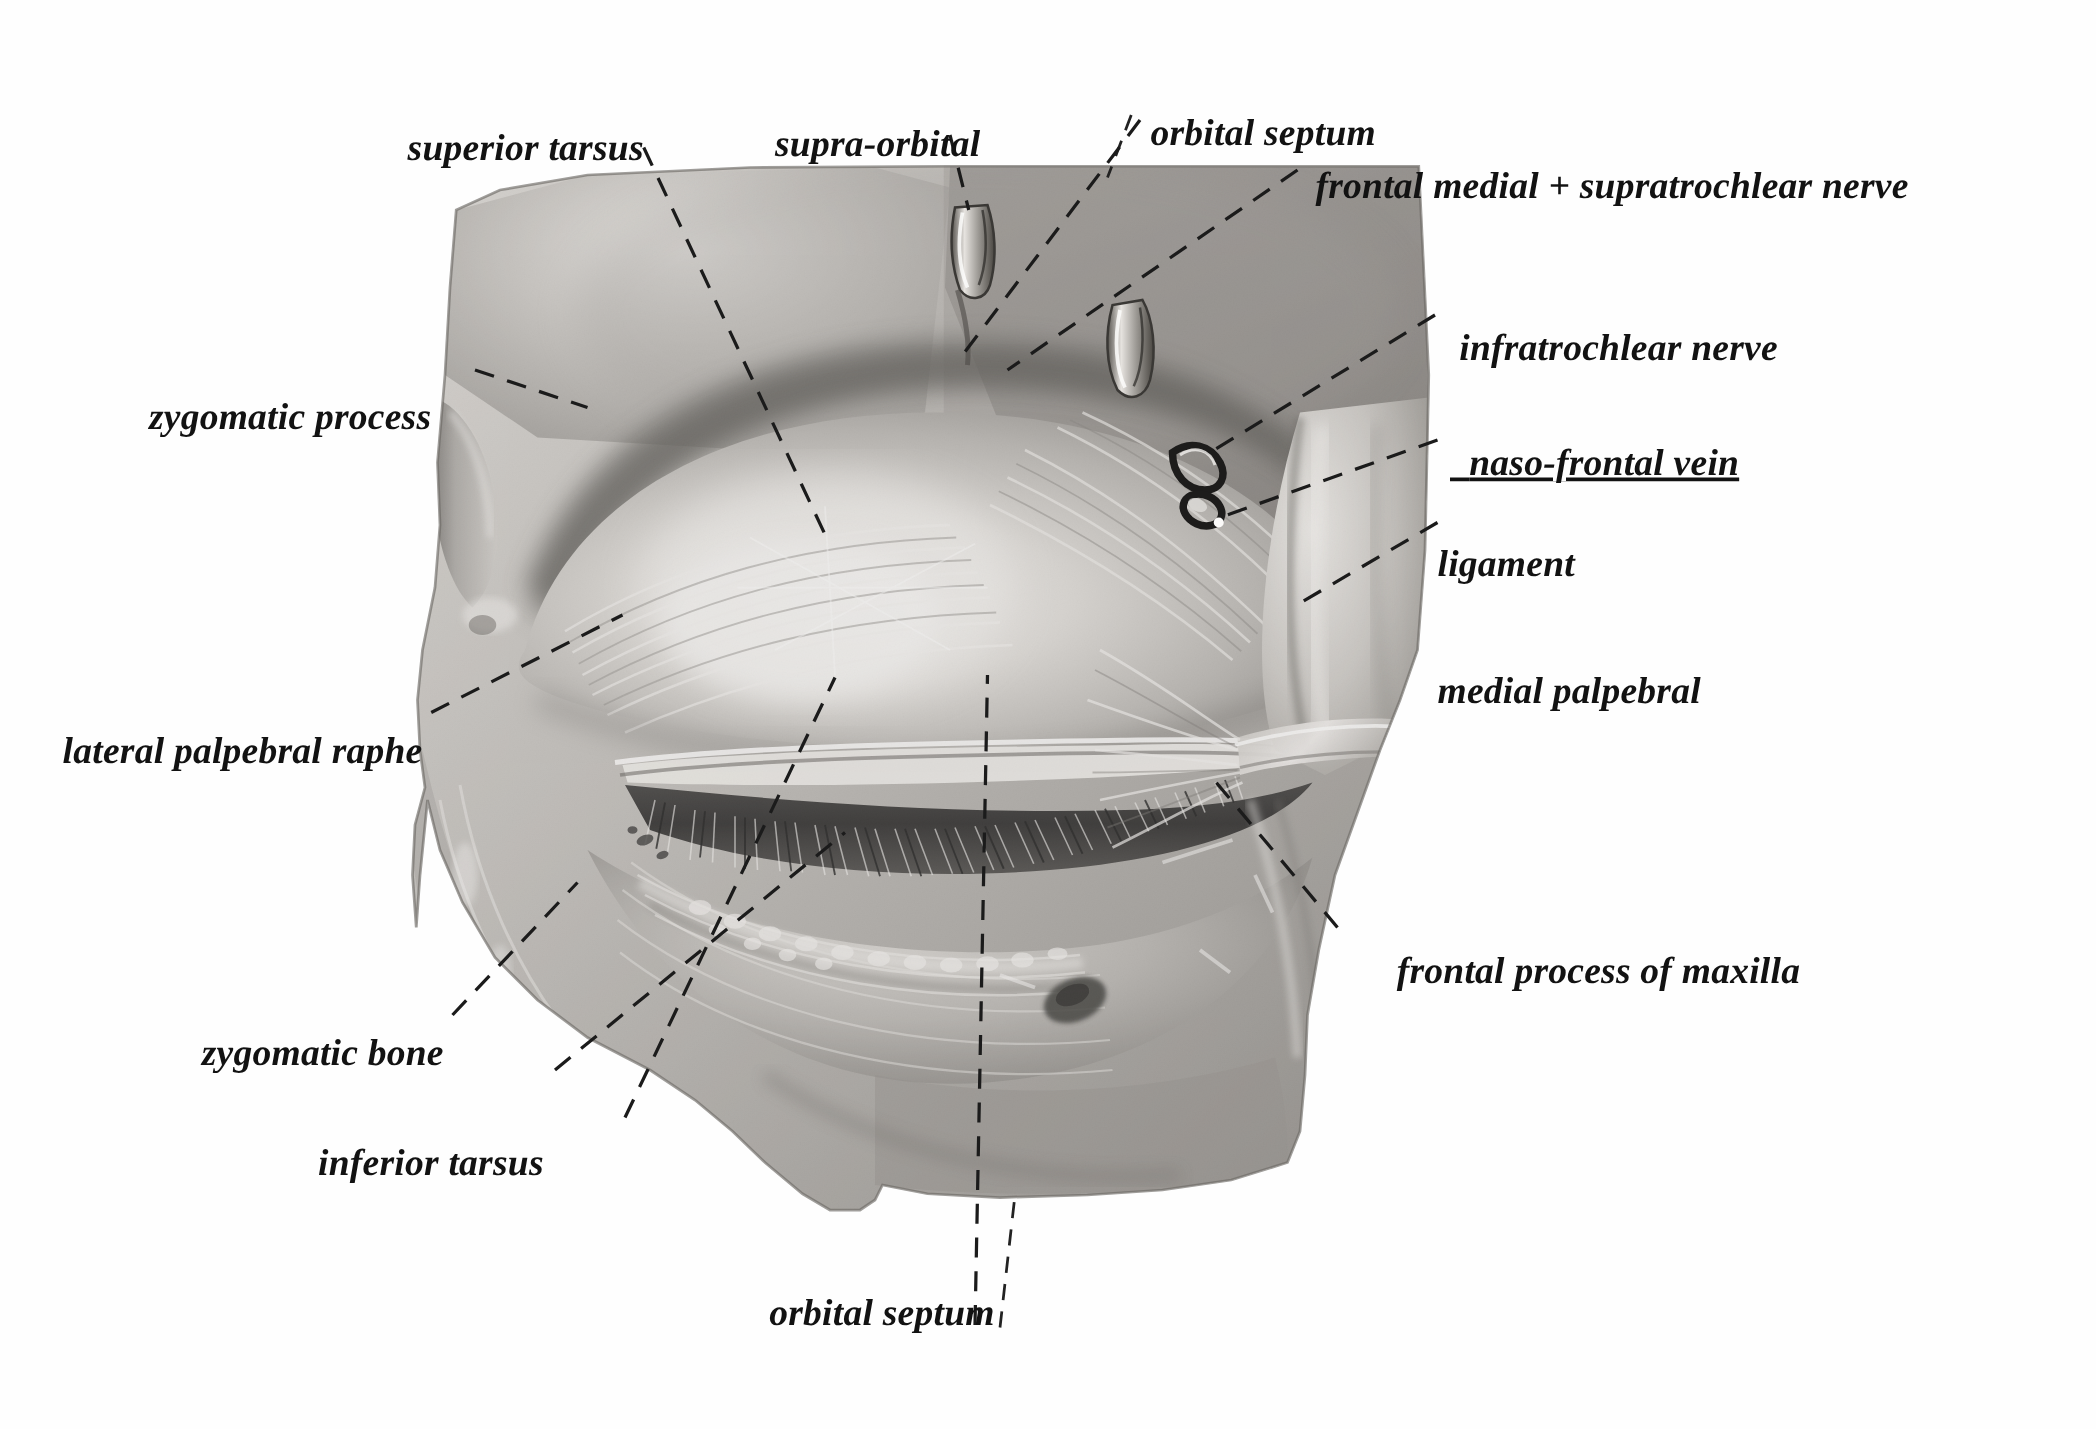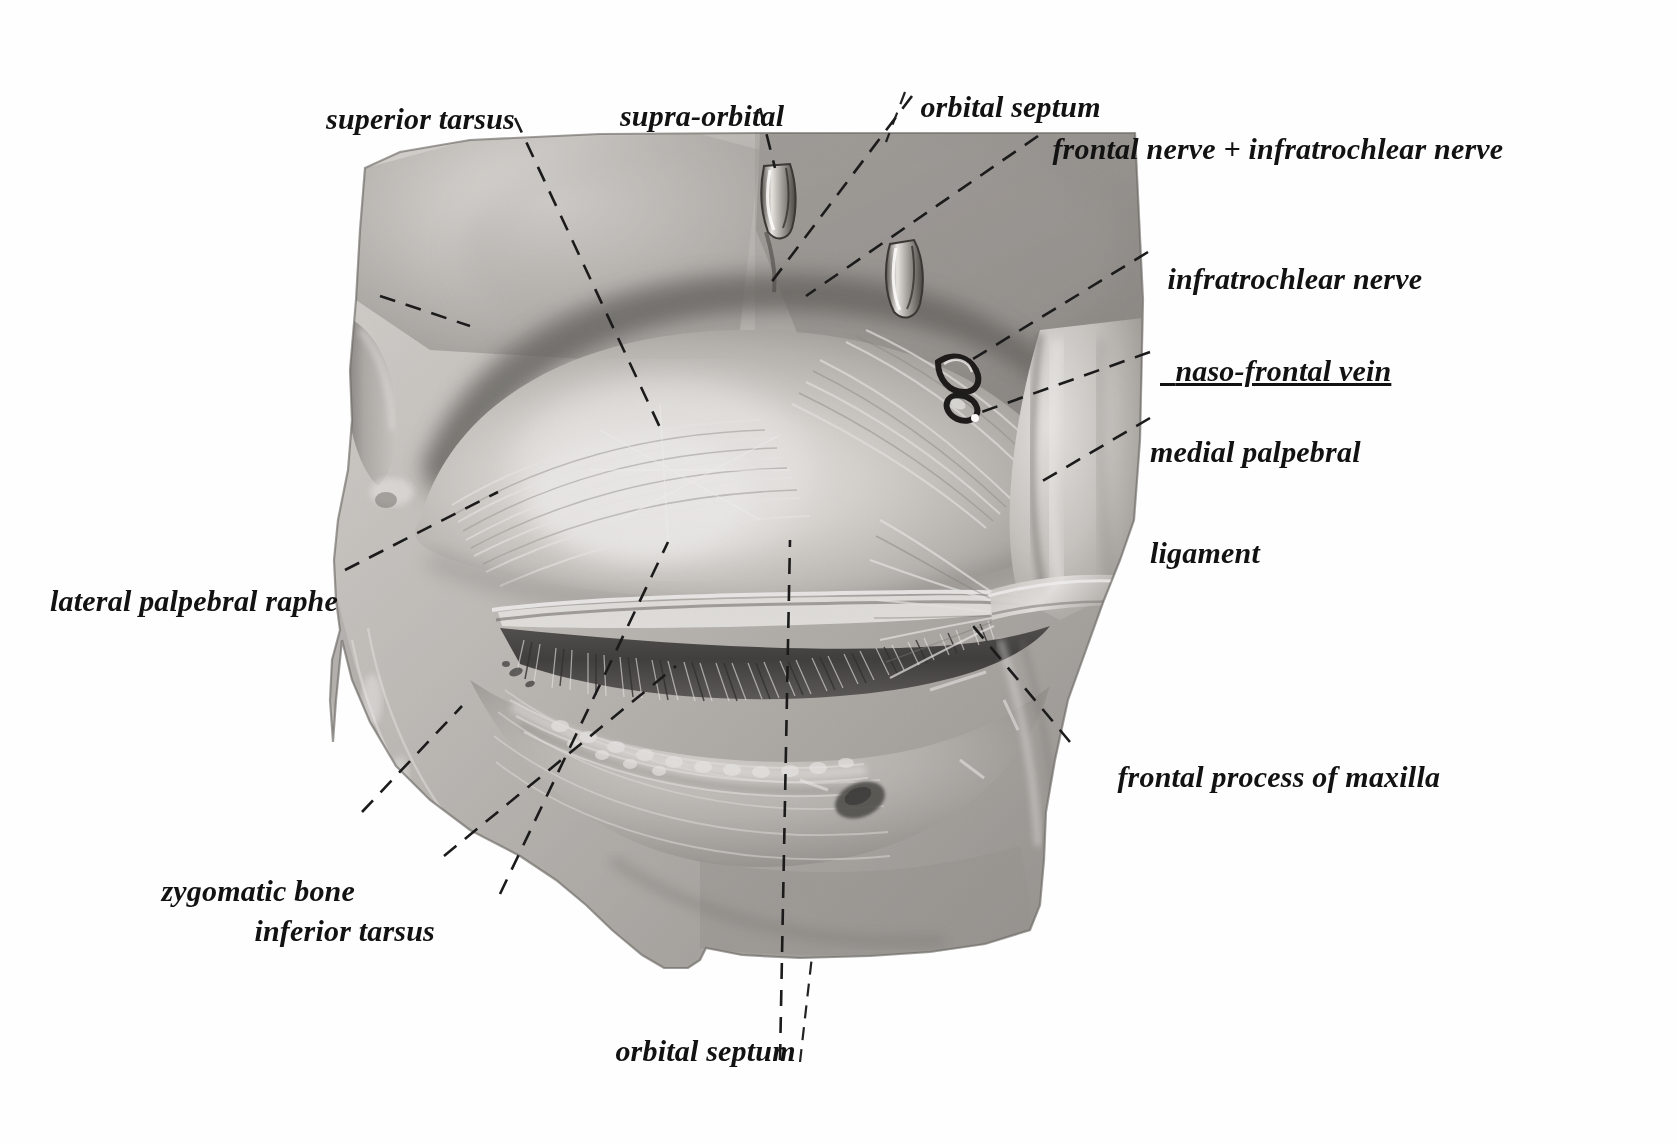--- a/index.html
+++ b/index.html
@@ -433,44 +433,45 @@
 
 <div class="label c sz30" style="left:620px;top:32px;width:240px;">
   <div>supra-orbital</div>
 </div>
 
 <div class="label sz30" style="left:905px;top:56px;">
   <span>orbital septum</span>
 </div>
 
 <div class="label sz30" style="left:1037px;top:98px;">
-  <span>frontal nerve + infratrochlear nerve</span>
+  <span>frontal medial + supratrochlear nerve</span>
 </div>
 
 <div class="label sz30" style="left:1152px;top:228px;">
   <span>infratrochlear nerve</span>
 </div>
 
 <div class="label sz30" style="left:1160px;top:320px;text-decoration:underline;">
   <span>naso-frontal vein</span>
 </div>
 
 <div class="label c sz30" style="left:1150px;top:368px;width:290px;">
+  <div>ligament</div>
   <div>medial palpebral</div>
-  <div>ligament</div>
 </div>
 
 <div class="label r sz30" style="left:60px;top:250px;width:285px;">
+  <div>zygomatic process</div>
 </div>
 
 <div class="label r sz30" style="left:0px;top:550px;width:338px;">
   <span>lateral palpebral raphe</span>
 </div>
 
-<div class="label r sz30" style="left:80px;top:840px;width:275px;font-family:Liberation Serif, serif;">
+<div class="label r sz30" style="left:80px;top:792px;width:275px;font-family:Liberation Serif, serif;">
   <span>zygomatic bone</span>
 </div>
 
 <div class="label r sz30" style="left:150px;top:880px;width:285px;">
   <span>inferior tarsus</span>
 </div>
 
 <div class="label sz30" style="left:1102px;top:726px;">
   <span>frontal process of maxilla</span>
 </div>

